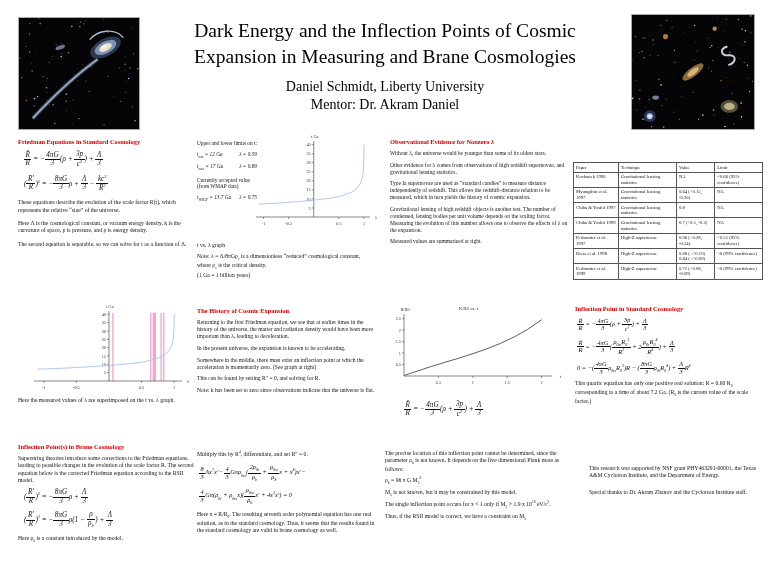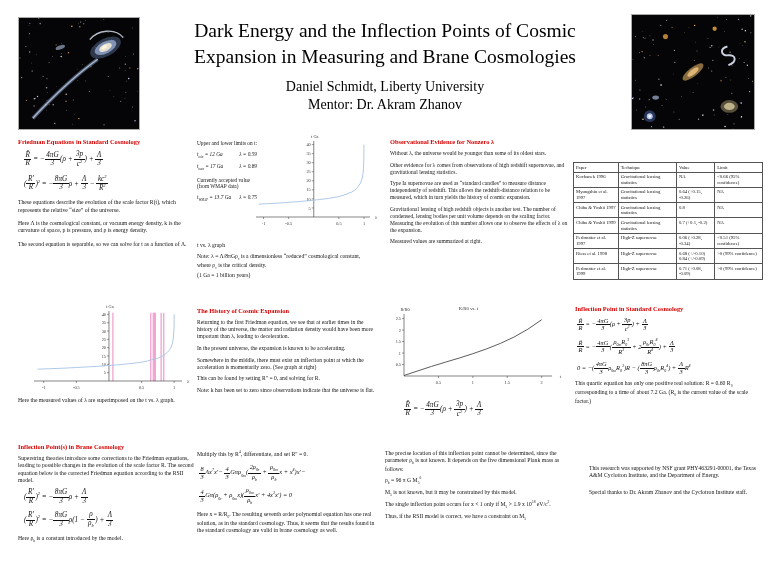--- a/index.html
+++ b/index.html
@@ -129,21 +129,21 @@
     </g>
   </svg>
 
   <div class="abs title-block" style="left:148px;top:18px;width:474px;text-align:center;">
     <div class="poster-title">
       <div>Dark Energy and the Inflection Points of Cosmic</div>
       <div>Expansion in Measuring and Brane Cosmologies</div>
     </div>
     <div class="authors">
       <div>Daniel Schmidt, Liberty University</div>
-      <div>Mentor: Dr. Akram Zhanov</div>
+      <div>Mentor: Dr. Akram Daniel</div>
     </div>
   </div>
 
   <svg id="img-right-svg" class="abs galaxy-img" style="left:631px;top:14px;" width="124" height="116" viewBox="0 0 124 116">
     <rect x="0" y="0" width="124" height="116" fill="#050507"></rect>
     <circle cx="90.5" cy="66.8" r="0.79" fill="#ffb870" opacity="0.52"></circle>
       <circle cx="109.9" cy="29.3" r="0.33" fill="#ffb870" opacity="0.62"></circle>
       <circle cx="97.5" cy="101.4" r="0.36" fill="#cdd8ff" opacity="0.83"></circle>
       <circle cx="7.7" cy="38.4" r="0.46" fill="#cdd8ff" opacity="0.99"></circle>
       <circle cx="10.9" cy="16.9" r="0.35" fill="#ffb870" opacity="0.51"></circle>

